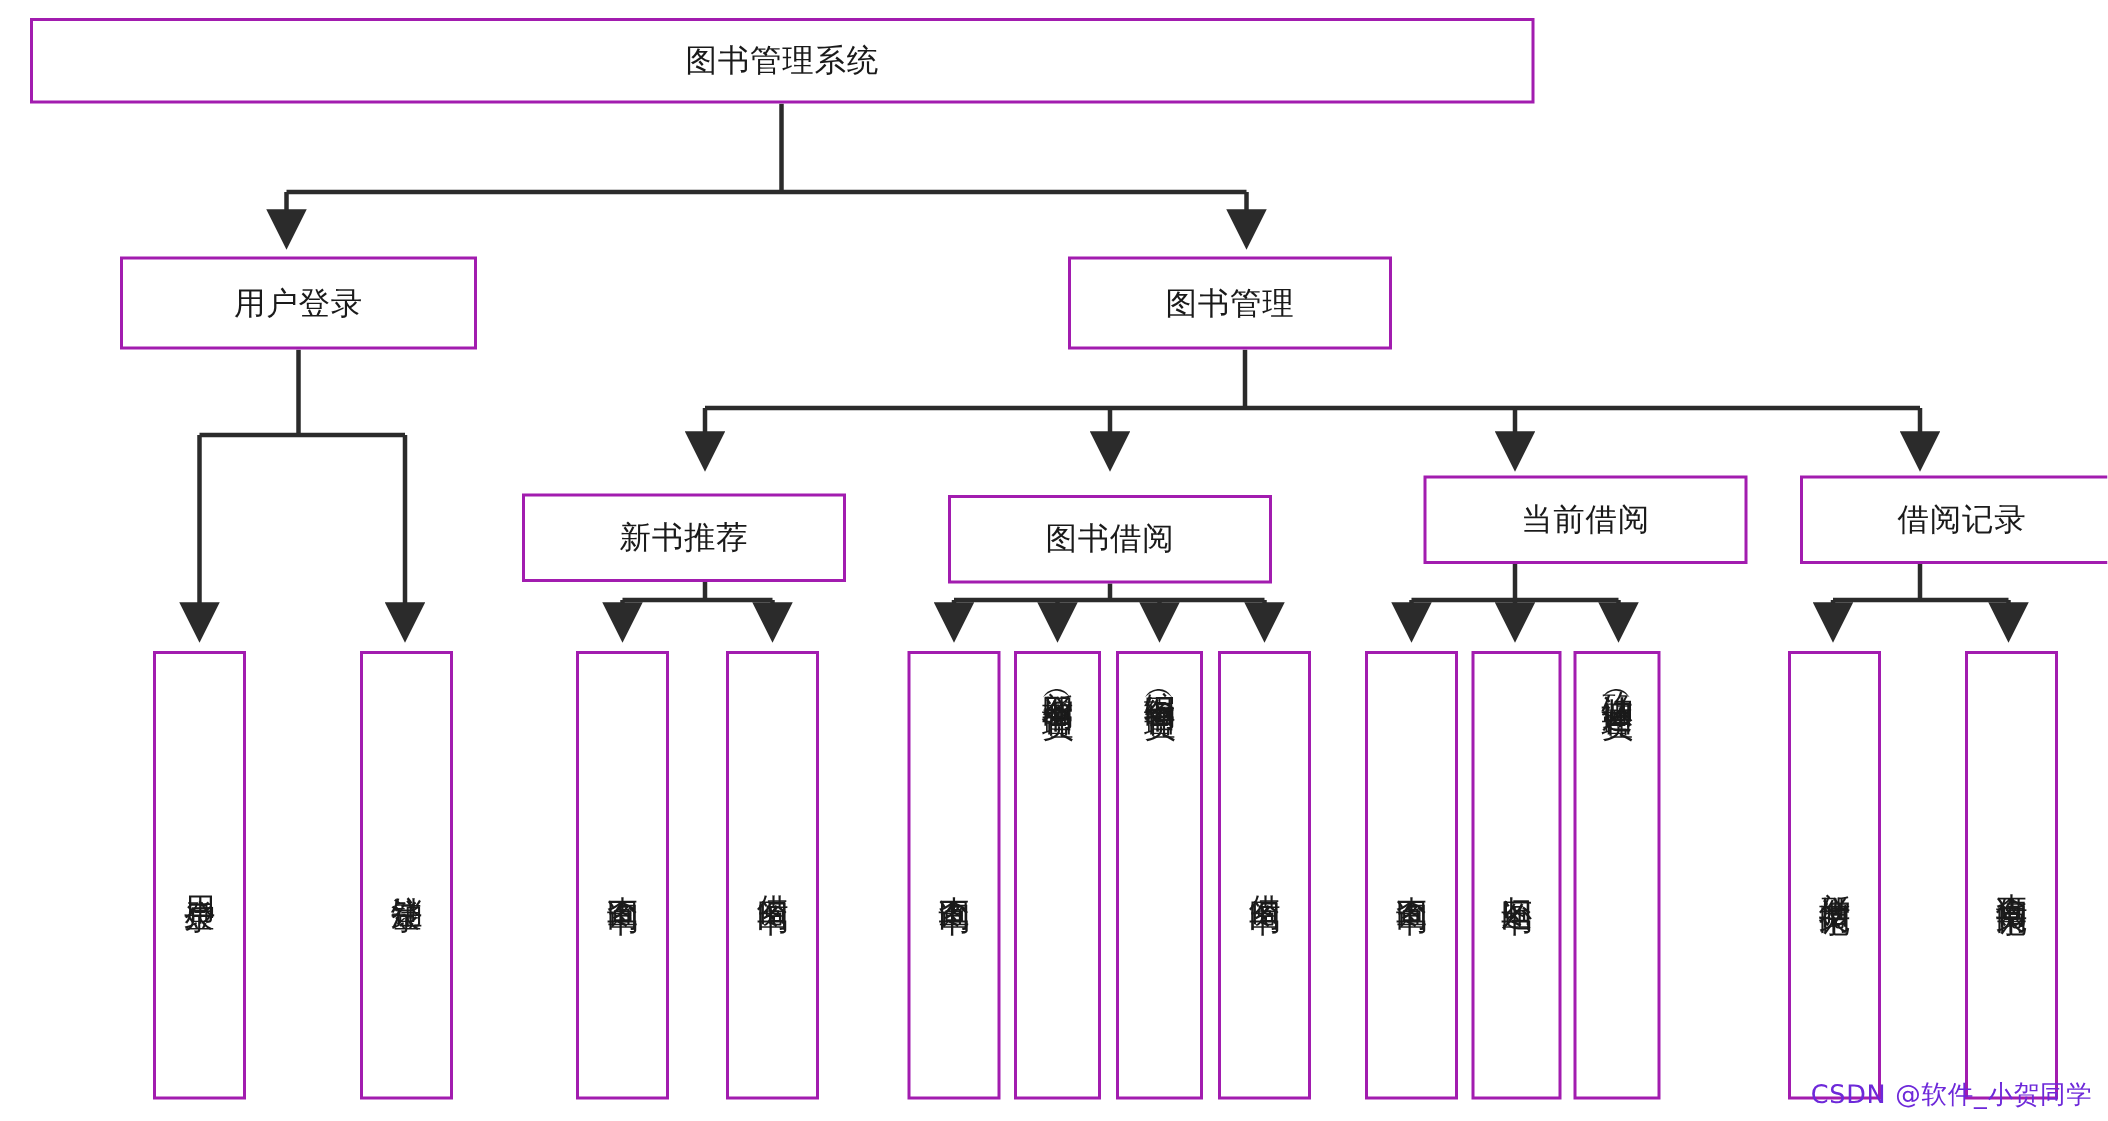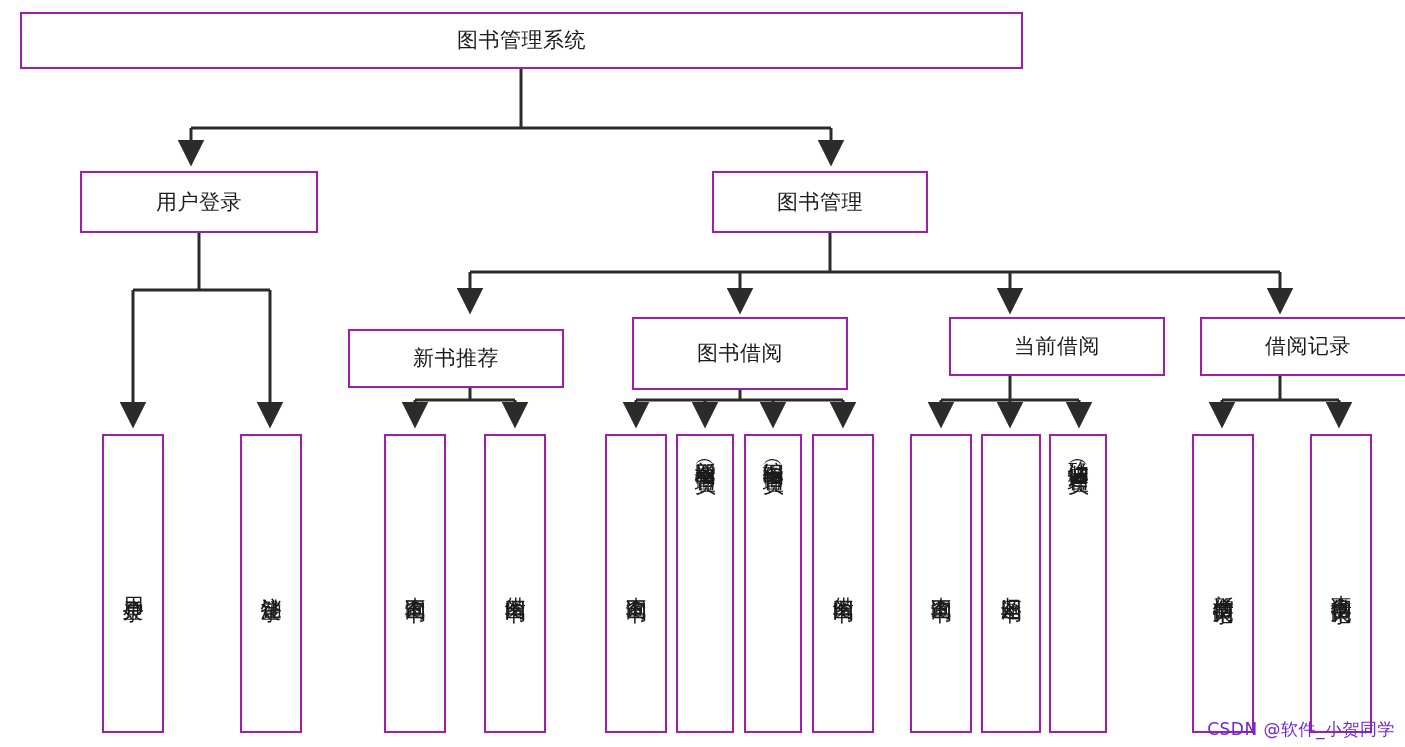--- a/index.html
+++ b/index.html
@@ -134,21 +134,21 @@
   <div class="node horiz" style="left:80px; top:171px; width:238px; height:62px;">
     <span class="lbl">用户登录</span>
   </div>
   <div class="node horiz" style="left:712px; top:171px; width:216px; height:62px;">
     <span class="lbl">图书管理</span>
   </div>
 
   <div class="node horiz" style="left:348px; top:317px; width:216px; height:59px;margin-top:12px;">
     <span class="lbl">新书推荐</span>
   </div>
-  <div class="node horiz" style="left:632px; top:317px; width:216px; height:73px;">
+  <div class="node horiz" style="left:632px; top:330px; width:216px; height:59px;">
     <span class="lbl">图书借阅</span>
   </div>
   <div class="node horiz" style="left:949px; top:317px; width:216px; height:59px;">
     <span class="lbl">当前借阅</span>
   </div>
   <div class="node horiz" style="left:1172px; top:317px; width:216px; height:59px;margin-left:28px;">
     <span class="lbl">借阅记录</span>
   </div>
 
   <div class="node vert mid" style="left:102px; top:434px; width:62px; height:299px;">

